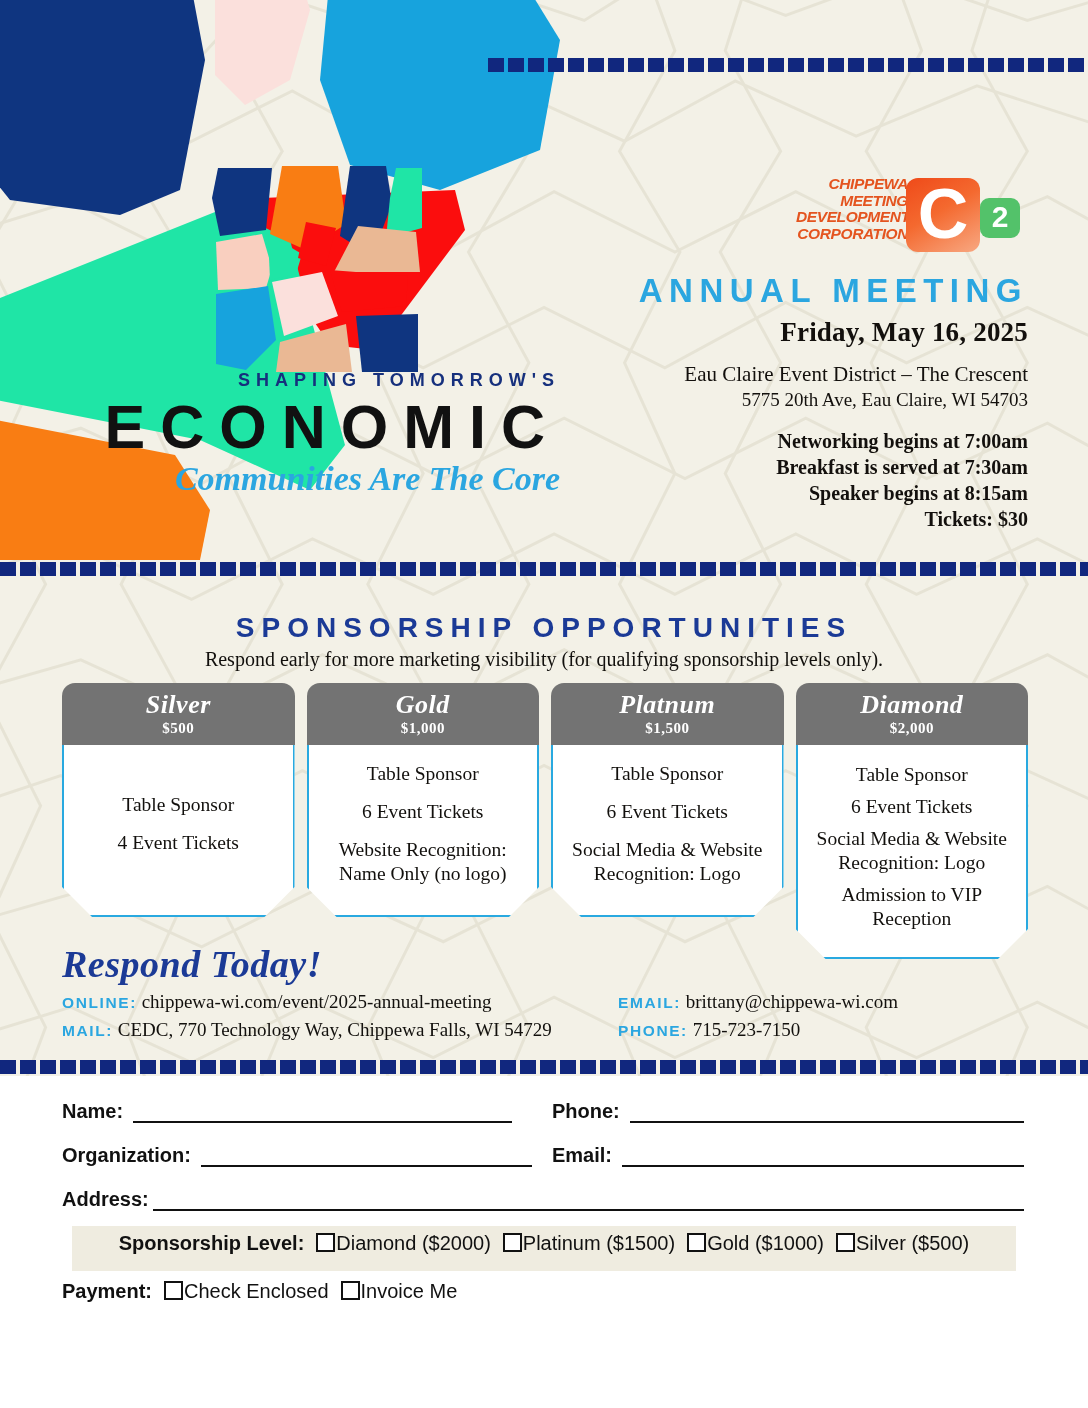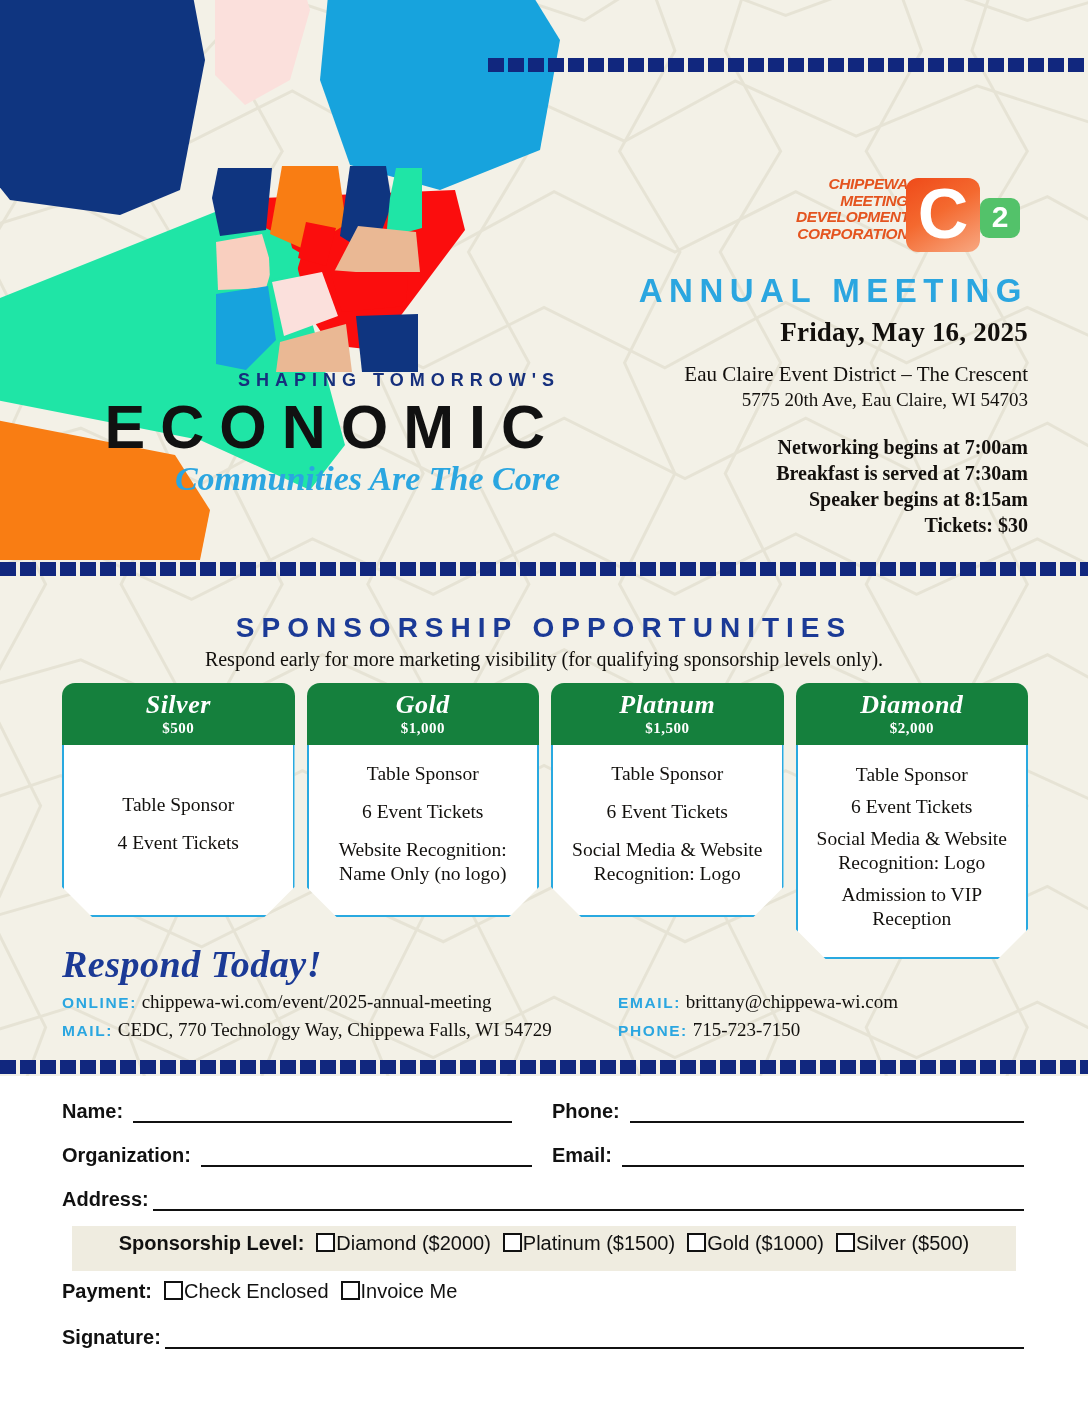--- a/index.html
+++ b/index.html
@@ -69,21 +69,21 @@
   .annual{
     font-family:"Liberation Sans", sans-serif;font-weight:bold;
     font-size:33px;letter-spacing:6.5px;color:#2ba6e0;line-height:38px;
   }
   .event-date{
     font-family:"Liberation Serif", serif;font-weight:bold;font-size:27px;
     line-height:34px;margin-top:5px;letter-spacing:.2px;
   }
   .venue{font-family:"Liberation Serif", serif;font-weight:normal;font-size:21px;line-height:25px;margin-top:13px;}
   .venue .addr{font-size:19px;}
-  .sched{font-family:"Liberation Serif", serif;font-weight:bold;font-size:20px;line-height:26px;margin-top:22px;}
+  .sched{font-family:"Liberation Serif", serif;font-weight:bold;font-size:20px;line-height:26px;margin-top:16px;}
   .sched div{white-space:nowrap;}
 
   
   .hero{position:absolute;left:60px;top:370px;width:500px;text-align:right;}
   .hero .kicker{
     font-family:"Liberation Sans", sans-serif;font-weight:bold;font-size:18px;
     letter-spacing:6px;color:#16307d;
   }
   .hero .economy{
     font-family:"Liberation Sans", sans-serif;font-weight:bold;font-size:61px;
@@ -101,21 +101,21 @@
     letter-spacing:7px;color:#1b3a96;
   }
   .sponsor-sub{
     position:absolute;left:0;top:648px;width:1088px;text-align:center;
     font-family:"Liberation Serif", serif;font-size:20px;color:#12100d;
   }
 
   .cards{position:absolute;left:62px;top:683px;width:966px;display:flex;gap:12px;}
   .card{width:234px;position:relative;}
   .card-head{
-    background:#15803d;color:#fff;text-align:center;
+    background:#737373;color:#fff;text-align:center;
     border-top-left-radius:13px;border-top-right-radius:13px;
     padding:7px 6px 8px 6px;position:relative;z-index:2;
   }
   .card-head .tier{
     font-family:"Liberation Serif", serif;font-style:italic;font-weight:bold;
     font-size:26px;line-height:30px;letter-spacing:.5px;
   }
   .card-head .price{
     font-family:"Liberation Serif", serif;font-weight:bold;font-size:15px;line-height:18px;
     letter-spacing:.5px;margin-top:-1px;
@@ -395,18 +395,14 @@
   <div class="band"></div>
 
   <div class="sponslevel">
     <span class="lab">Sponsorship Level:</span><span class="opt"><span class="cbx"></span><span>Diamond ($2000)</span></span><span class="opt"><span class="cbx"></span><span>Platinum ($1500)</span></span><span class="opt"><span class="cbx"></span><span>Gold ($1000)</span></span><span class="opt"><span class="cbx"></span><span>Silver ($500)</span></span>
   </div>
 
   <div class="payrow">
     <span class="lab">Payment:</span><span class="opt"><span class="cbx"></span><span>Check Enclosed</span></span><span class="opt"><span class="cbx"></span><span>Invoice Me</span></span>
   </div>
 
-  <div class="sigrow fgroup" style="font-family:'Liberation Sans',sans-serif;gap:4px;">
-    <span class="flabel">Signature:</span>
-    <span class="fline" style="flex:1;"></span>
-  </div>
 
 </div>
 
 </body></html>

